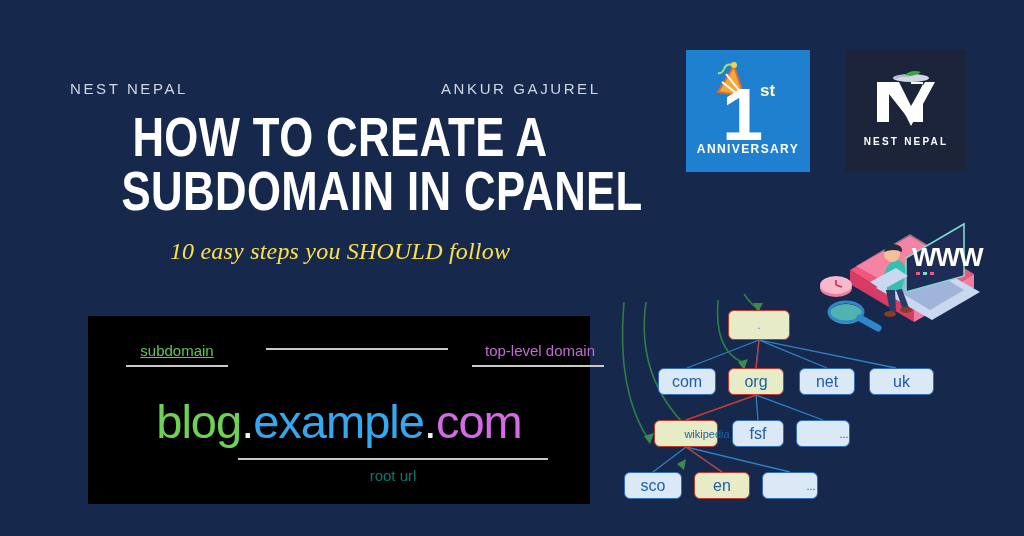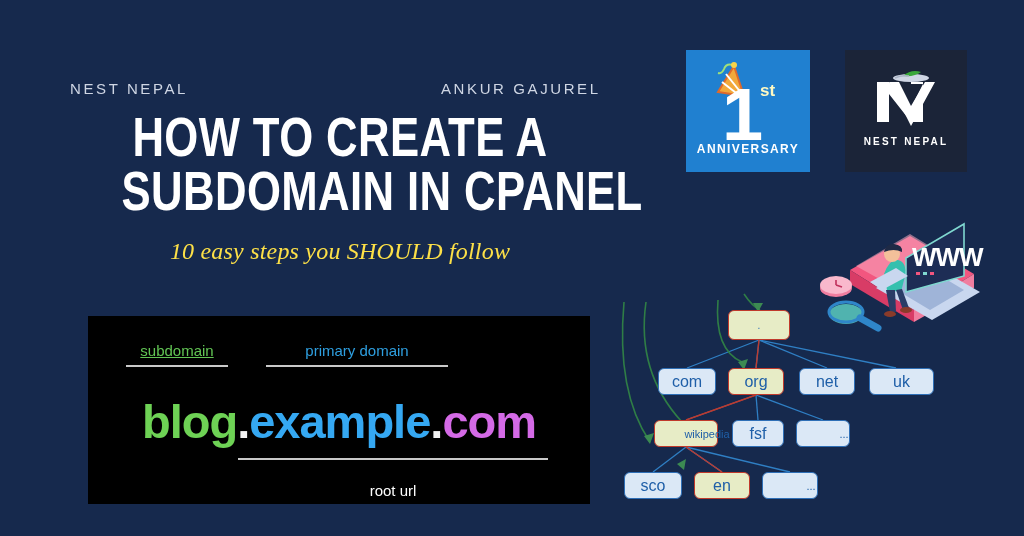--- a/index.html
+++ b/index.html
@@ -44,30 +44,30 @@
   .plabel .rule{display:block;height:2px;background:#c9c9c9;margin-top:6px;}
   #label-subdomain{left:34px;width:110px;color:#62c554;text-decoration:underline;}
   #label-subdomain .rule{width:102px;margin-left:4px;}
   #label-primary{left:178px;width:182px;color:#2e9fe0;}
   #label-primary .rule{width:182px;}
   #label-tld{left:378px;width:148px;color:#c869d8;}
   #label-tld .rule{width:132px;margin-left:6px;}
 
   .domain{
     position:absolute;left:0;top:78px;width:502px;text-align:center;
-    font-size:47px;font-weight:700;letter-spacing:-1px;white-space:nowrap;
+    font-size:47px;font-weight:400;letter-spacing:-1px;white-space:nowrap;
   }
   .domain .seg-sub{color:#6ed255;}
   .domain .seg-dot{color:#f2f2f2;}
   .domain .seg-pri{color:#35a8f2;}
   .domain .seg-tld{color:#d46ae6;}
 
   .rooturl{position:absolute;left:150px;top:142px;width:310px;text-align:center;}
   .rooturl .rule{height:2px;background:#c9c9c9;width:310px;}
-  .rooturl .txt{color:#ffffff;font-size:15px;margin-top:22px;display:block;}
+  .rooturl .txt{color:#0f766e;font-size:15px;margin-top:7px;display:block;}
 
   
   .badge-anniv{
     position:absolute;left:686px;top:50px;width:124px;height:122px;
     background:#2080d0;overflow:hidden;
   }
   .anniv-one{
     position:absolute;left:36px;top:28px;color:#ffffff;
     font-size:74px;font-weight:700;line-height:74px;
     font-family:"Liberation Sans Narrow","Liberation Sans",sans-serif;
@@ -130,21 +130,24 @@
   </div>
 
   <div class="panel">
 
     <div class="panel-labels">
       <div class="plabel" id="label-subdomain">
         <span class="txt">subdomain</span>
         <span class="rule"></span>
       </div>
       <div class="plabel" id="label-primary">
-        <span class="txt">primary domain</span>
+        <span class="rule"></span>
+      </div>
+      <div class="plabel" id="label-tld">
+        <span class="txt">top-level domain</span>
         <span class="rule"></span>
       </div>
     </div>
 
     <div class="domain">
       <span class="seg-sub">blog</span><span class="seg-dot">.</span><span class="seg-pri">example</span><span class="seg-dot">.</span><span class="seg-tld">com</span>
     </div>
 
     <div class="rooturl">
       <div class="rule"></div>

